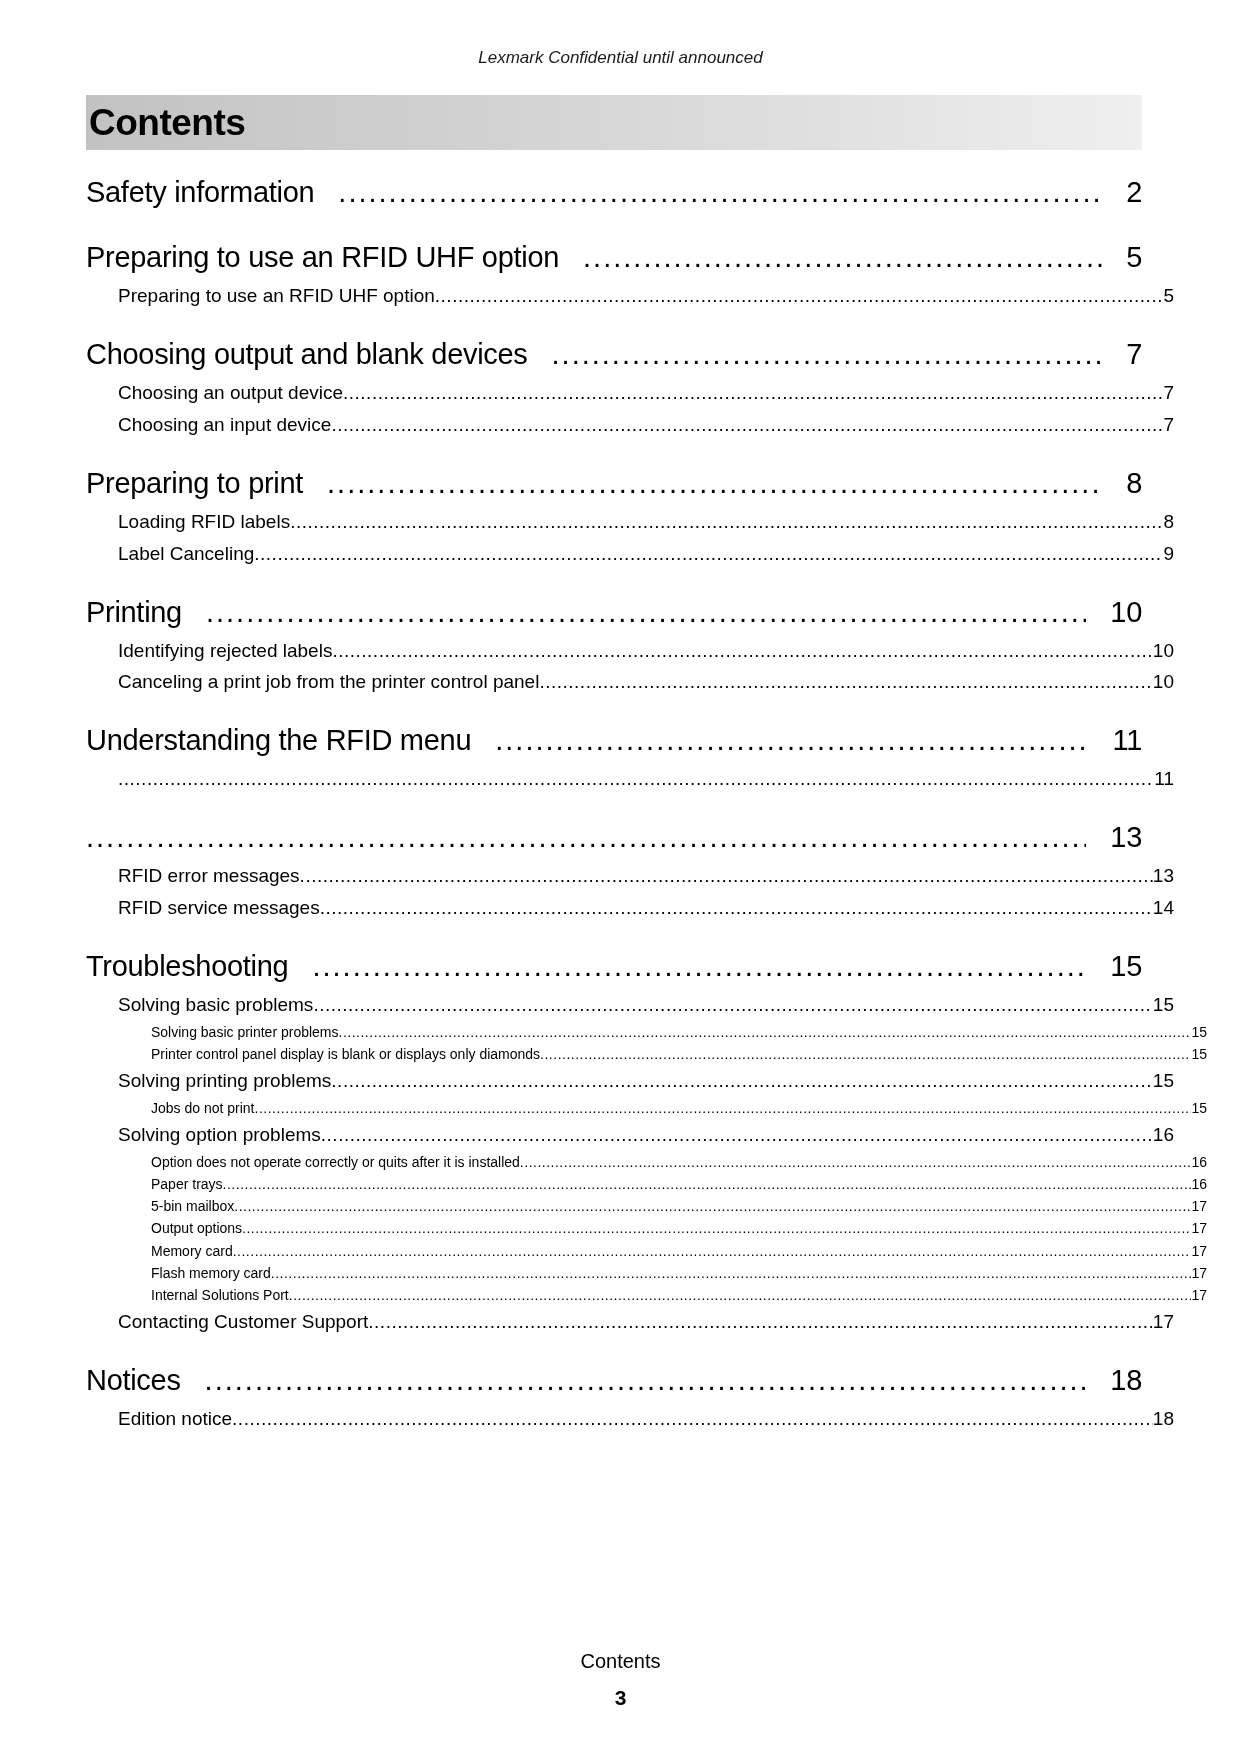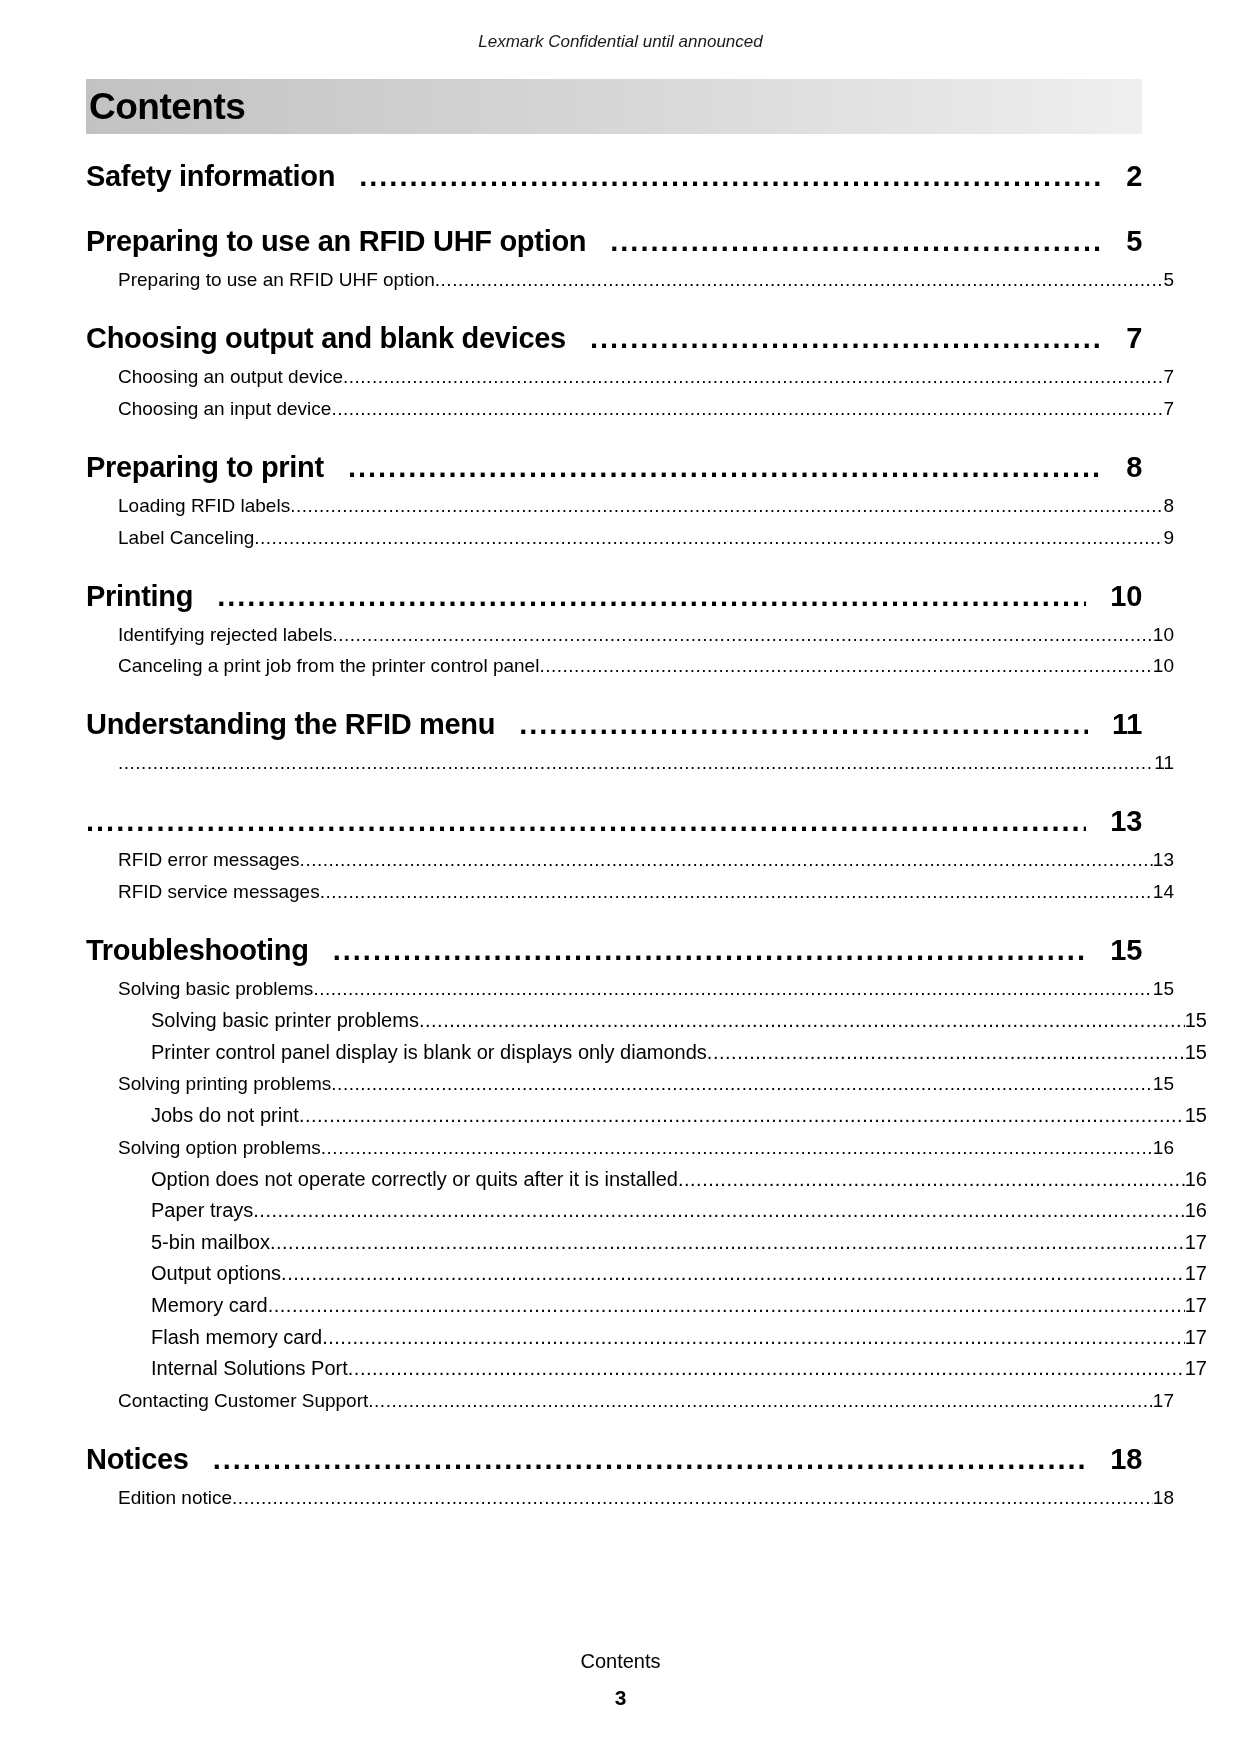--- a/index.html
+++ b/index.html
@@ -11,21 +11,21 @@
     font-family: "Liberation Sans", "DejaVu Sans", sans-serif;
     position: relative;
     overflow: hidden;
   }
   .page {
     position: relative;
     width: 1241px;
     height: 1754px;
   }
   .doc-header {
-    padding-top: 32px;
+    padding-top: 48px;
     text-align: center;
     font-style: italic;
     font-size: 17px;
     color: #1a1a1a;
   }
   .content-col {
     margin-left: 86px;
     width: 1056px;
   }
   .title-bar {
@@ -52,35 +52,35 @@
   .toc-row .dots {
     flex: 1 1 auto;
     min-width: 0;
     overflow: hidden;
     white-space: nowrap;
   }
   .toc-row .page-num { white-space: nowrap; }
 
   .lvl1 {
     font-size: 29px;
-    font-weight: bold;
+    font-weight: normal;
     margin-top: 21px;
     padding: 5px 0 6px 0;
     letter-spacing: -0.3px;
     gap: 24px;
   }
   .lvl1 .dots { letter-spacing: 2px; }
   .lvl2 {
     font-size: 19px;
     line-height: 1.68;
     padding-left: 32px;
   }
   .lvl2 .dots { letter-spacing: 0.5px; }
   .lvl3 {
-    font-size: 20px;
+    font-size: 14px;
     line-height: 1.58;
     padding-left: 65px;
     align-items: flex-end;
   }
   .lvl3 .dots { letter-spacing: 0.5px; }
 
   .doc-footer {
     position: absolute;
     bottom: 44px;
     left: 0;

